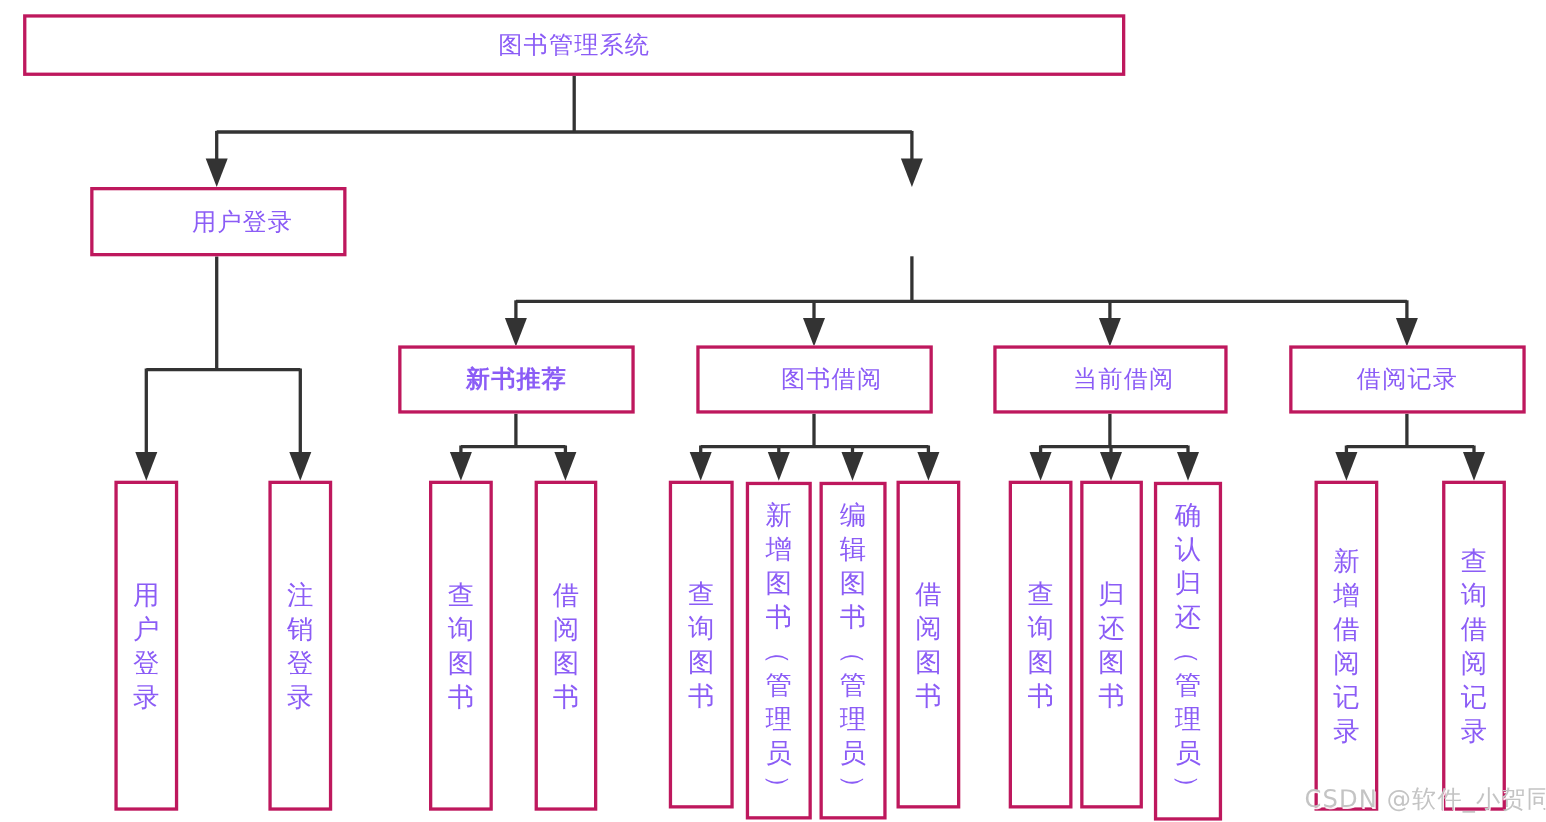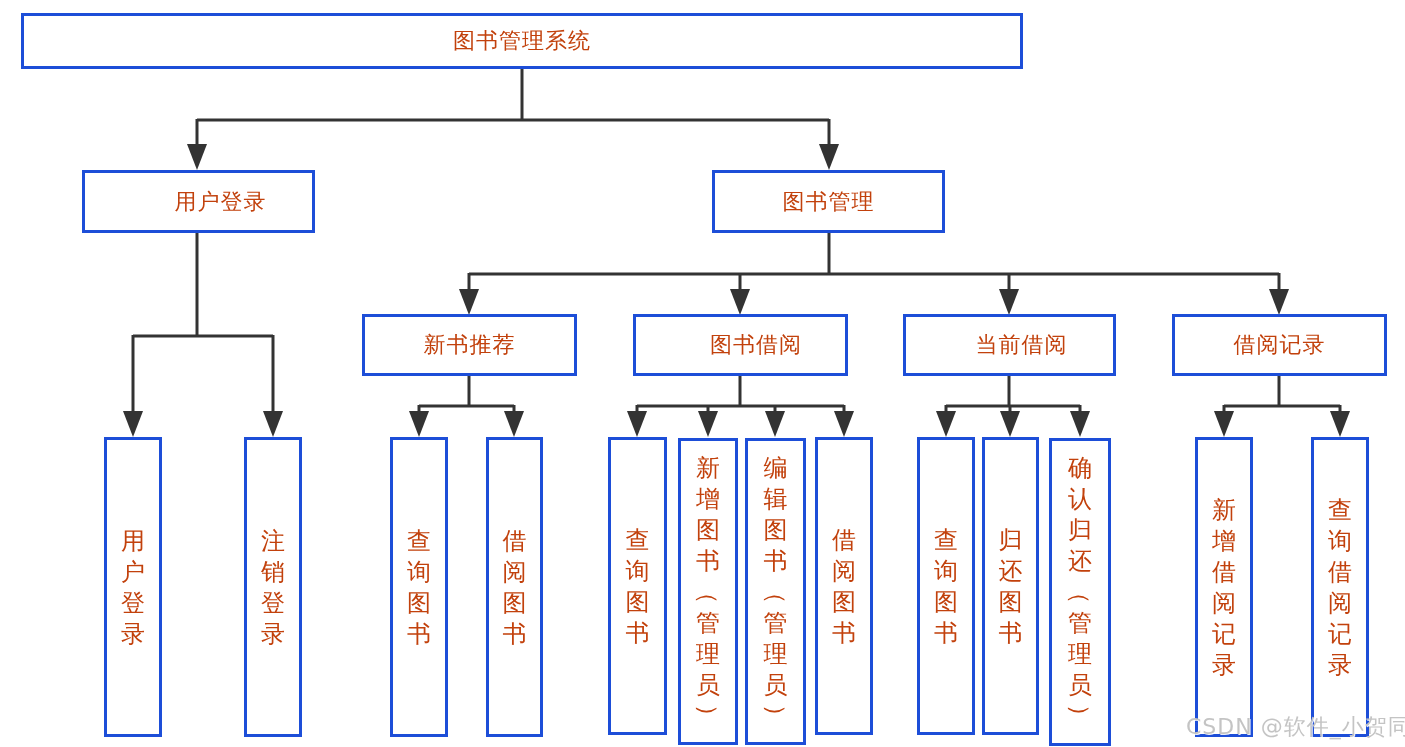--- a/index.html
+++ b/index.html
@@ -12,23 +12,23 @@
     font-family: "DejaVu Sans", sans-serif;
   }
   #edges {
     position: absolute;
     left: 0; top: 0;
     width: 1405px; height: 747px;
   }
   .node {
     position: absolute;
     box-sizing: border-box;
-    border: 3px solid #1d4ed8;
+    border: 3px solid #be185d;
     background: #ffffff;
-    color: #c2410c;
+    color: #8b5cf6;
     display: flex;
     align-items: center;
     justify-content: center;
     font-size: 22px;
     letter-spacing: 1px;
     white-space: nowrap;
   }
   .vnode {
     flex-direction: column;
     font-size: 24px;
@@ -122,23 +122,22 @@
       <polygon points="1000,411 1020,411 1010,437"></polygon>
       <polygon points="1070,411 1090,411 1080,437"></polygon>
       <polygon points="1214,411 1234,411 1224,437"></polygon>
       <polygon points="1330,411 1350,411 1340,437"></polygon>
     </g>
   </svg>
 
   <div class="node" style="left:21px; top:13px; width:1002px; height:56px;">图书管理系统</div>
 
   <div class="node" style="left:82px; top:170px; width:233px; height:63px;padding-left:44px;">用户登录</div>
-  <div class="node" style="left:712px; top:170px; width:233px; height:63px;">图书管理</div>
-
-  <div class="node" style="left:362px; top:314px; width:215px; height:62px;">新书推荐</div>
+
+  <div class="node" style="left:362px; top:314px; width:215px; height:62px;font-weight:bold;">新书推荐</div>
   <div class="node" style="left:633px; top:314px; width:215px; height:62px;padding-left:31px;">图书借阅</div>
   <div class="node" style="left:903px; top:314px; width:213px; height:62px;padding-left:24px;">当前借阅</div>
   <div class="node" style="left:1172px; top:314px; width:215px; height:62px;">借阅记录</div>
 
   <div class="node vnode" style="left:104px; top:437px; width:58px; height:300px;">
       <span class="vchar">用</span>
       <span class="vchar">户</span>
       <span class="vchar">登</span>
       <span class="vchar">录</span>
     </div>

